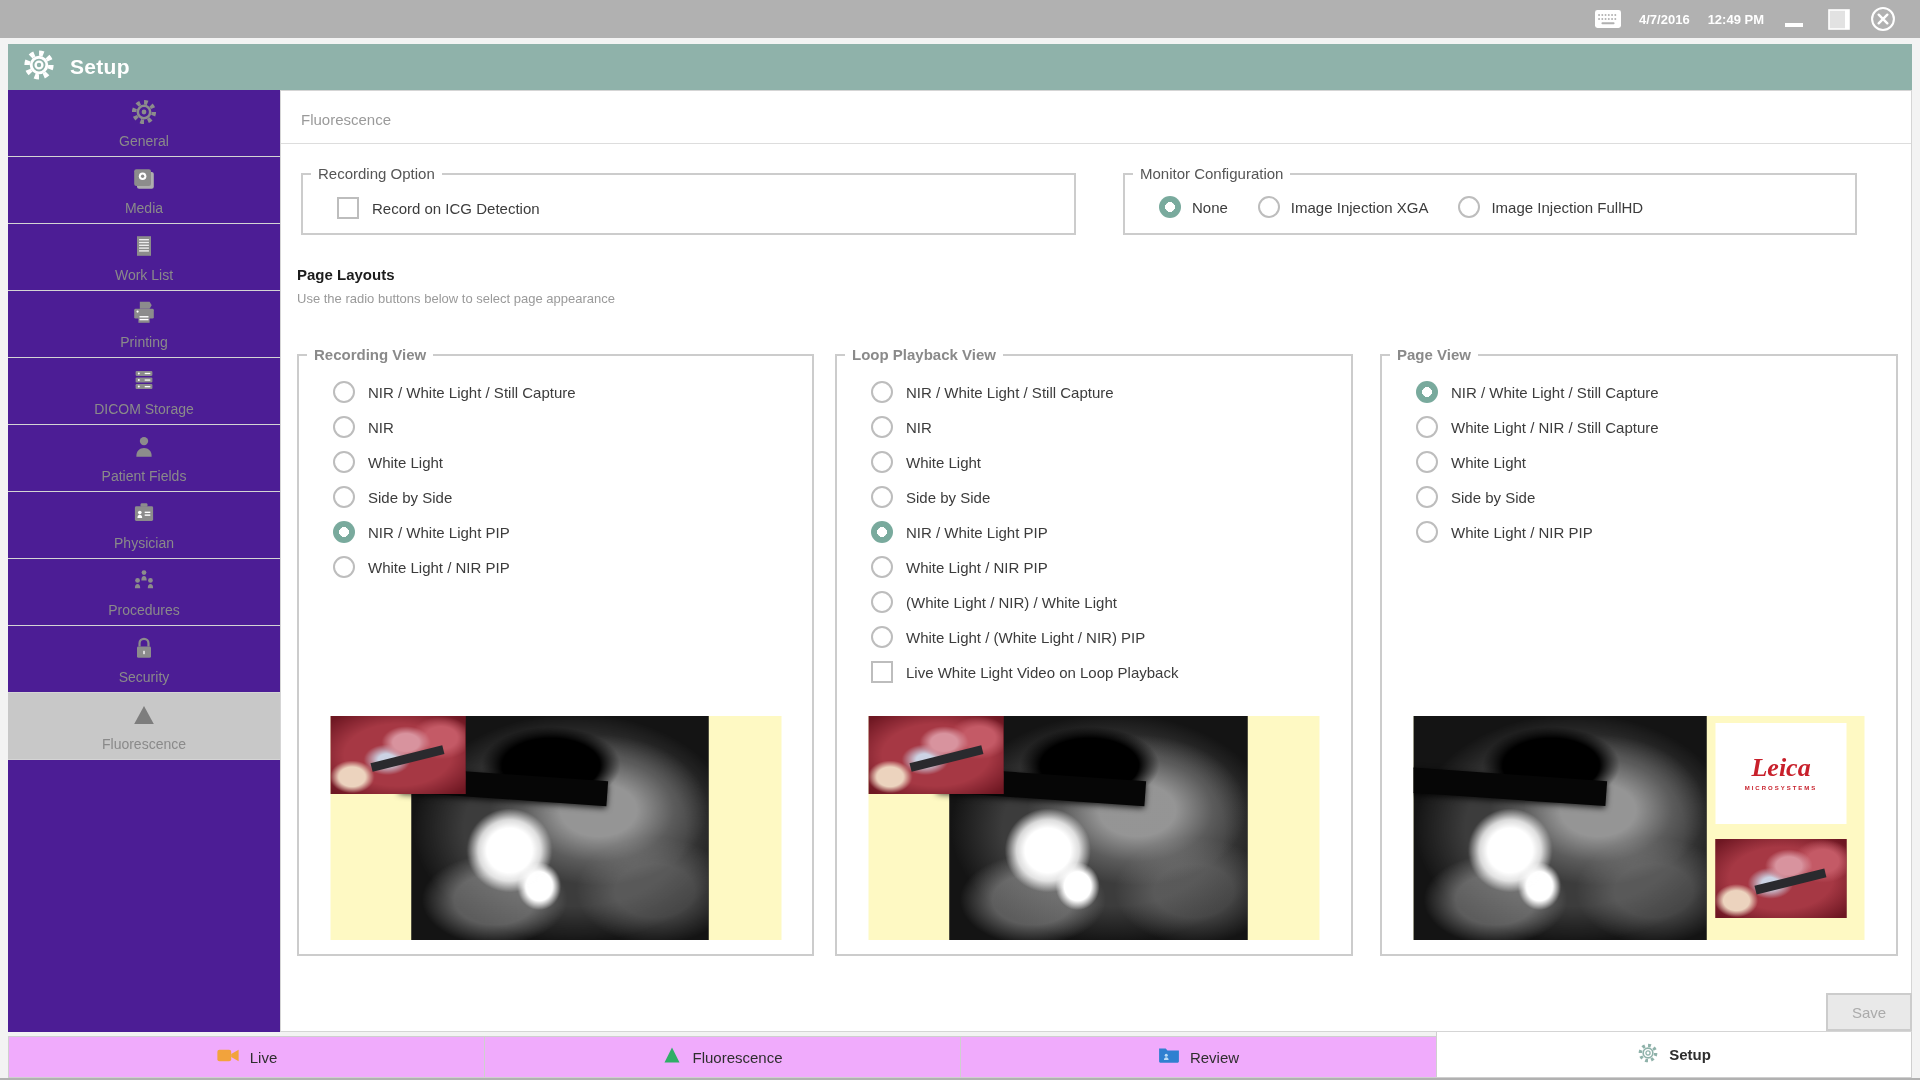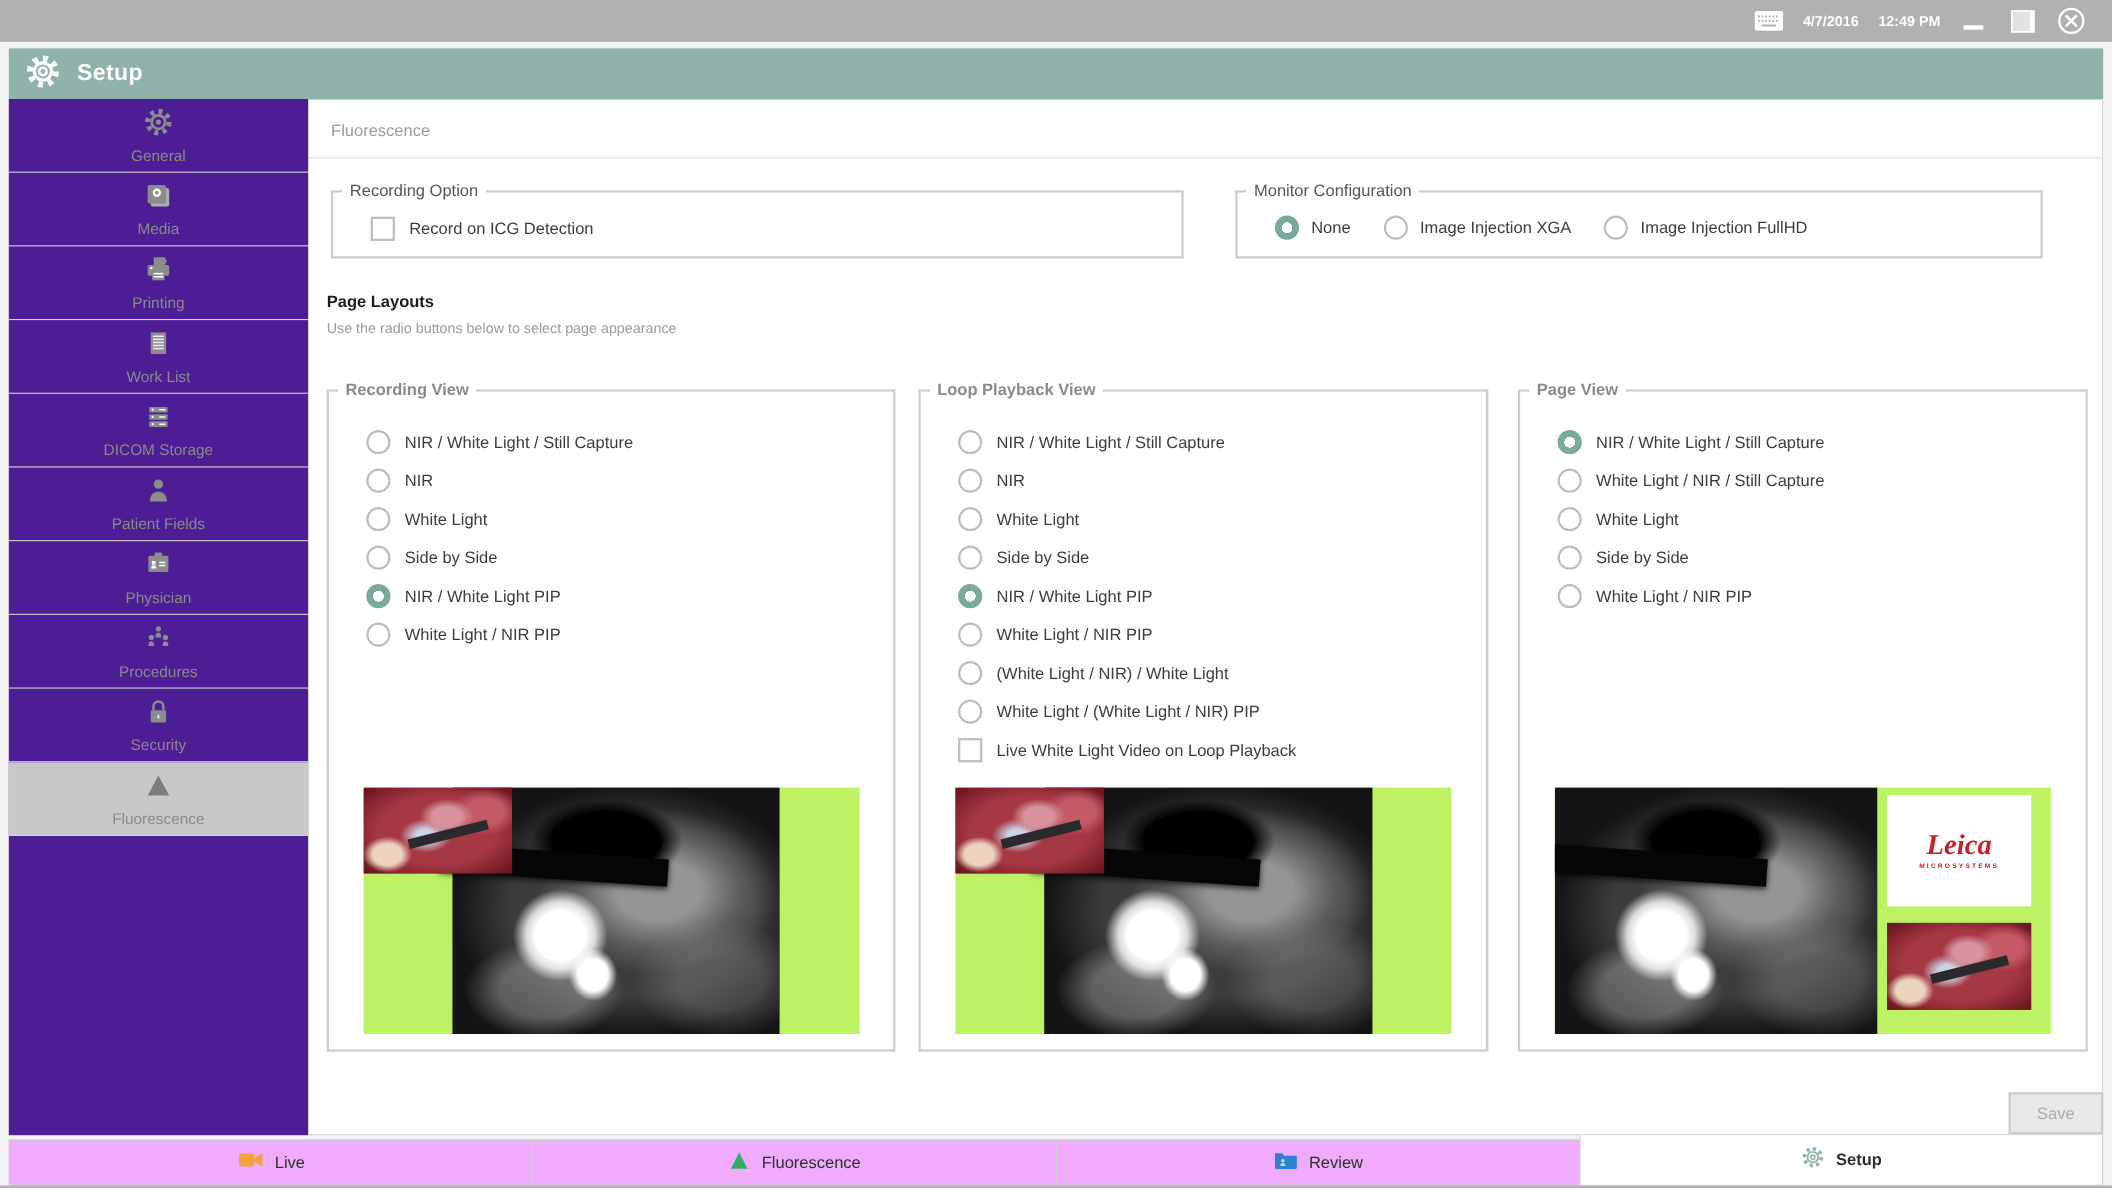--- a/index.html
+++ b/index.html
@@ -40,23 +40,23 @@
   #fs-rec .row{margin:14px 0 0 34px;}
   #fs-mon .inner{display:flex;align-items:center;gap:30px;margin:14px 0 0 34px;}
   #fs-mon .opt{display:flex;align-items:center;gap:11px;cursor:pointer;}
   
   #pl-title{position:absolute;left:16px;top:175px;font-size:15px;font-weight:bold;color:#1c1c1c;}
   #pl-sub{position:absolute;left:16px;top:200px;font-size:13px;color:#9a9a9a;}
   .panel{top:255px;height:610px;}
   #panel-0{left:16px;width:517px;}
   #panel-1{left:554px;width:518px;}
   #panel-2{left:1099px;width:518px;}
-  .panel .rows{margin-top:27px;}
-  
-  .preview{position:absolute;bottom:14px;left:50%;transform:translateX(-50%);width:451px;height:224px;background:#bef264;overflow:hidden;}
+  .panel .rows{margin-top:17px;}
+  
+  .preview{position:absolute;bottom:14px;left:50%;transform:translateX(-50%);width:451px;height:224px;background:#fef9c3;overflow:hidden;}
   .scene-nir{position:absolute;background:
     radial-gradient(ellipse 30% 22% at 47% 22%, #000 0 55%, transparent 78%),
     radial-gradient(ellipse 17% 22% at 33% 60%, #fff 0 45%, rgba(255,255,255,.8) 62%, transparent 85%),
     radial-gradient(ellipse 9% 13% at 43% 76%, #fff 0 50%, transparent 82%),
     radial-gradient(ellipse 46% 42% at 63% 42%, rgba(208,208,208,.6) 0 28%, rgba(150,150,150,.35) 55%, transparent 80%),
     radial-gradient(ellipse 34% 28% at 28% 82%, rgba(165,165,165,.5) 0 40%, transparent 72%),
     radial-gradient(ellipse 38% 34% at 82% 78%, rgba(125,125,125,.45) 0 35%, transparent 70%),
     radial-gradient(ellipse 62% 58% at 55% 50%, #3c3c3c 0 60%, #141414 88%),#111;}
   .instr{position:absolute;left:-4%;top:26%;width:70%;height:11%;background:#060606;transform:rotate(4deg);box-shadow:0 2px 6px rgba(0,0,0,.8);}
   .scene-wl{position:absolute;background:
@@ -161,41 +161,41 @@
     <span><svg width="28" height="28" viewBox="0 0 20 20">
           <rect x="5" y="5" width="12" height="12" rx="1.5" fill="#aeaeae"></rect>
           <rect x="3" y="3" width="12" height="12" rx="1.5" fill="#8c8c8c"></rect>
           <circle cx="9" cy="8" r="2.7" fill="#fff"></circle>
           <circle cx="9" cy="8" r="1.2" fill="#8c8c8c"></circle>
         </svg></span>
     <span class="slabel">Media</span>
   </div>
   <div class="side-item">
     <span><svg width="28" height="28" viewBox="0 0 20 20">
-          <path d="M7 2 h7 l1.5 2.5 L14 7 H7 z" fill="#8c8c8c"></path>
-          <rect x="3" y="7" width="14" height="7" rx="1" fill="#8c8c8c"></rect>
-          <circle cx="5.4" cy="9" r="0.8" fill="#fff"></circle>
-          <rect x="6" y="11" width="8" height="6" fill="#8c8c8c"></rect>
-          <rect x="6.8" y="12.2" width="6.4" height="1" fill="#fff"></rect>
-          <rect x="6.8" y="14.2" width="6.4" height="1" fill="#fff"></rect>
-        </svg></span>
-    <span class="slabel">Printing</span>
-  </div>
-  <div class="side-item">
-    <span><svg width="28" height="28" viewBox="0 0 20 20">
           <rect x="5" y="3" width="10" height="14" fill="#8c8c8c"></rect>
           <g fill="#fff" opacity=".85">
             <rect x="6.5" y="5" width="7" height="1"></rect>
             <rect x="6.5" y="7" width="7" height="1"></rect>
             <rect x="6.5" y="9" width="7" height="1"></rect>
             <rect x="6.5" y="11" width="7" height="1"></rect>
             <rect x="6.5" y="13" width="7" height="1"></rect>
           </g>
         </svg></span>
     <span class="slabel">Work List</span>
+  </div>
+  <div class="side-item">
+    <span><svg width="28" height="28" viewBox="0 0 20 20">
+          <path d="M7 2 h7 l1.5 2.5 L14 7 H7 z" fill="#8c8c8c"></path>
+          <rect x="3" y="7" width="14" height="7" rx="1" fill="#8c8c8c"></rect>
+          <circle cx="5.4" cy="9" r="0.8" fill="#fff"></circle>
+          <rect x="6" y="11" width="8" height="6" fill="#8c8c8c"></rect>
+          <rect x="6.8" y="12.2" width="6.4" height="1" fill="#fff"></rect>
+          <rect x="6.8" y="14.2" width="6.4" height="1" fill="#fff"></rect>
+        </svg></span>
+    <span class="slabel">Printing</span>
   </div>
   <div class="side-item">
     <span><svg width="28" height="28" viewBox="0 0 20 20">
           <g fill="#8c8c8c">
             <rect x="4" y="3.5" width="12" height="3.6" rx="0.8"></rect>
             <rect x="4" y="8.2" width="12" height="3.6" rx="0.8"></rect>
             <rect x="4" y="12.9" width="12" height="3.6" rx="0.8"></rect>
           </g>
           <g fill="#fff">
             <circle cx="6.3" cy="5.3" r="0.7"></circle>

